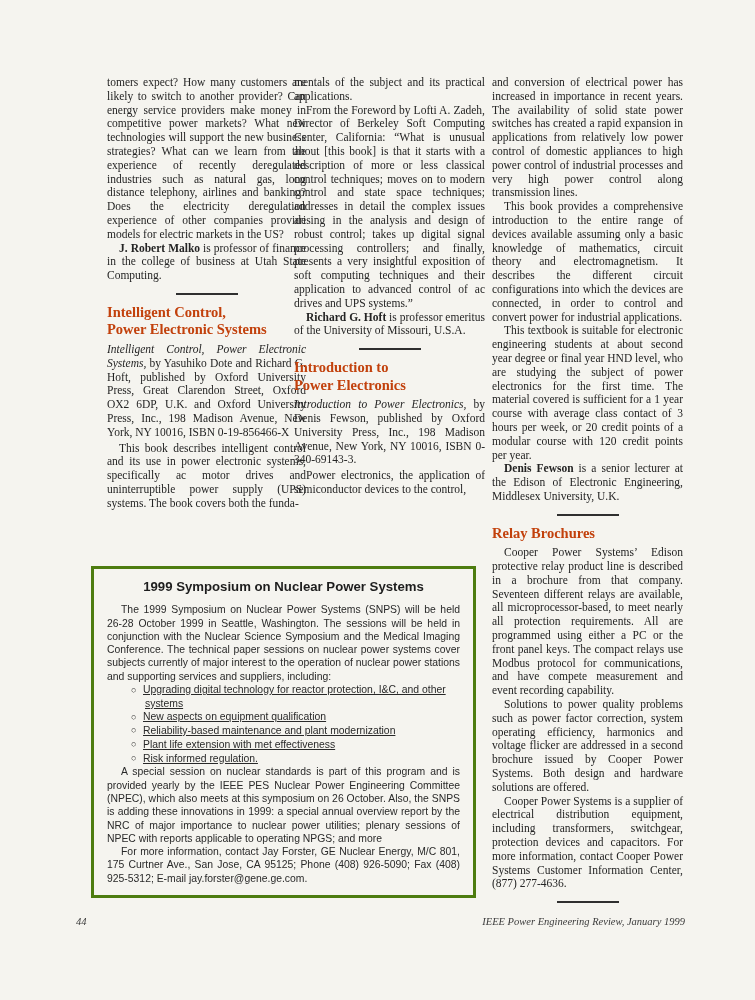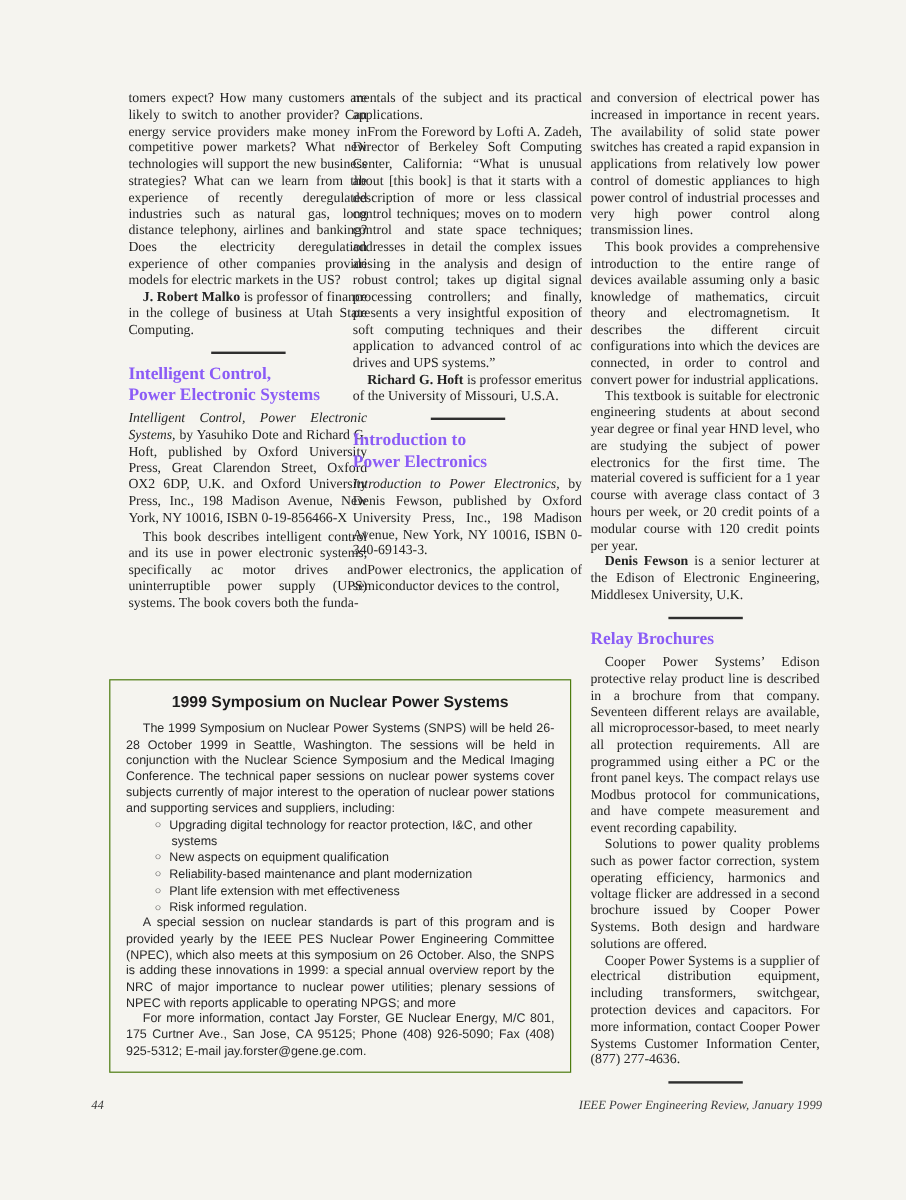--- a/index.html
+++ b/index.html
@@ -20,40 +20,40 @@
   .col3 { left:492px; width:191px; }
   p { margin:0; }
   .ind { text-indent:12px; }
   .hr {
     width:62px; height:0;
     border-top:2px solid #2f2f2f;
     margin:10px auto 9px auto;
   }
   .h2 {
     font-weight:bold; font-size:14.5px; line-height:17.5px;
-    text-align:left; color:#8b5cf6; margin:0 0 4px 0;
+    text-align:left; color:#c2410c; margin:0 0 4px 0;
   }
   .cite { margin:0 0 2px 0; }
   .cite-title { font-style:italic; }
   .box {
     position:absolute; left:91px; top:566px; width:385px;
-    border:1px solid #4d7c0f;
+    border:3px solid #4d7c0f;
     box-sizing:border-box;
     padding:9px 13px 10px 13px;
     font-family:"Liberation Sans", sans-serif;
     font-size:10.4px; line-height:13.3px;
     color:#292929; text-align:justify;
   }
   .box-title {
     text-align:center; font-weight:bold; font-size:13.2px;
     margin:2px 0 10px 0; color:#1d1d1d;
   }
   .box .ind { text-indent:14px; }
   .box ul { list-style:none; margin:0; padding:0 0 0 24px; text-align:left; }
-  .box li { padding-left:14px; text-indent:-14px; }
+  .box li { padding-left:14px; text-indent:-14px;text-decoration:underline; }
   .blt { display:inline-block; width:12px; text-indent:0; font-size:9px; vertical-align:0.5px; }
   .footer {
     position:absolute; top:916px; left:0; width:755px;
     font-size:10.5px; font-style:italic; color:#3a3a3a;
   }
   .footer .pageno { position:absolute; left:76px; top:0; }
   .footer .journal { position:absolute; right:70px; top:0; }
 </style>
 </head>
 <body>

